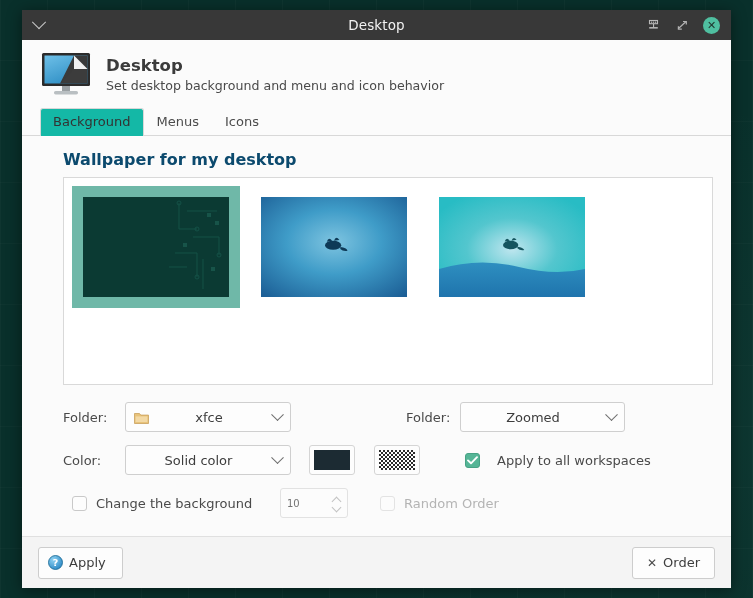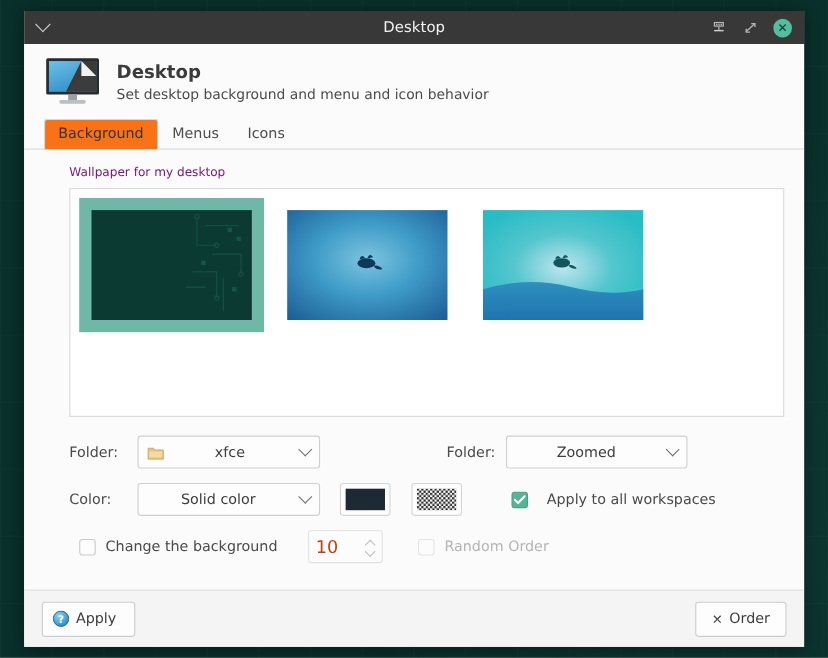--- a/index.html
+++ b/index.html
@@ -92,37 +92,37 @@
   }
   .tab {
     font-size: 13px; color: #4c4c4c;
     padding: 5px 12px 6px 12px;
     border: 1px solid transparent;
     border-bottom: none;
     position: relative; top: 1px;
     line-height: 16px;
   }
   .tab.active {
-    background: #f97316;
+    background: #14b8a6;
     border-color: #d8d8d8;
     border-top-left-radius: 3px; border-top-right-radius: 3px;
     color: #333;
   }
   .tab.active::after {
     content:""; position:absolute; left:0; right:0; bottom:-1px; height:1px; background:#fdfdfd;
   }
 
   
   #tabpage {
     flex: 1 1 auto;
     background: #fbfbfb;
     padding: 14px 18px 0 18px;
     display: flex; flex-direction: column;
   }
-  #frame-label { font-size: 11px; color: #701a75; margin: 0 0 8px 23px; }
+  #frame-label { font-size: 16px; color: #0c4a6e; margin: 0 0 8px 23px; font-weight: bold; }
 
   #wall-list {
     height: 208px;
     background: #ffffff;
     border: 1px solid #d9d9d9;
     margin: 0 0 0 23px;
     padding: 8px 0 0 8px;
     display: flex; align-items: flex-start; gap: 10px;
     box-sizing: border-box;
     overflow: hidden;
@@ -188,21 +188,21 @@
   .chk.off { background: #fdfdfd; border: 1px solid #c9c9c9; }
   .chk.off.dim { border-color: #e3e3e3; background: #fcfcfc; }
   .chk svg { display: block; }
 
   .spin {
     width: 68px; height: 30px; box-sizing: border-box;
     border: 1px solid #e2e2e2; border-radius: 3px;
     background: #fcfcfc;
     display: flex; align-items: center;
     padding: 0 6px;
-    font-size: 16px; color: #c2410c;
+    font-size: 10px; color: #737373;
   }
   .spin .sval { flex: 1 1 auto; }
   .spin-arrows { display: flex; flex-direction: column; gap: 3px; }
   .sa { width: 9px; height: 5px; position: relative; }
   .sa::before {
     content:""; position:absolute; left:1px; top:1px;
     width: 6px; height: 6px;
     border-left: 1.4px solid #c2c2c2; border-top: 1.4px solid #c2c2c2;
   }
   .sa.up::before { transform: rotate(45deg); }

